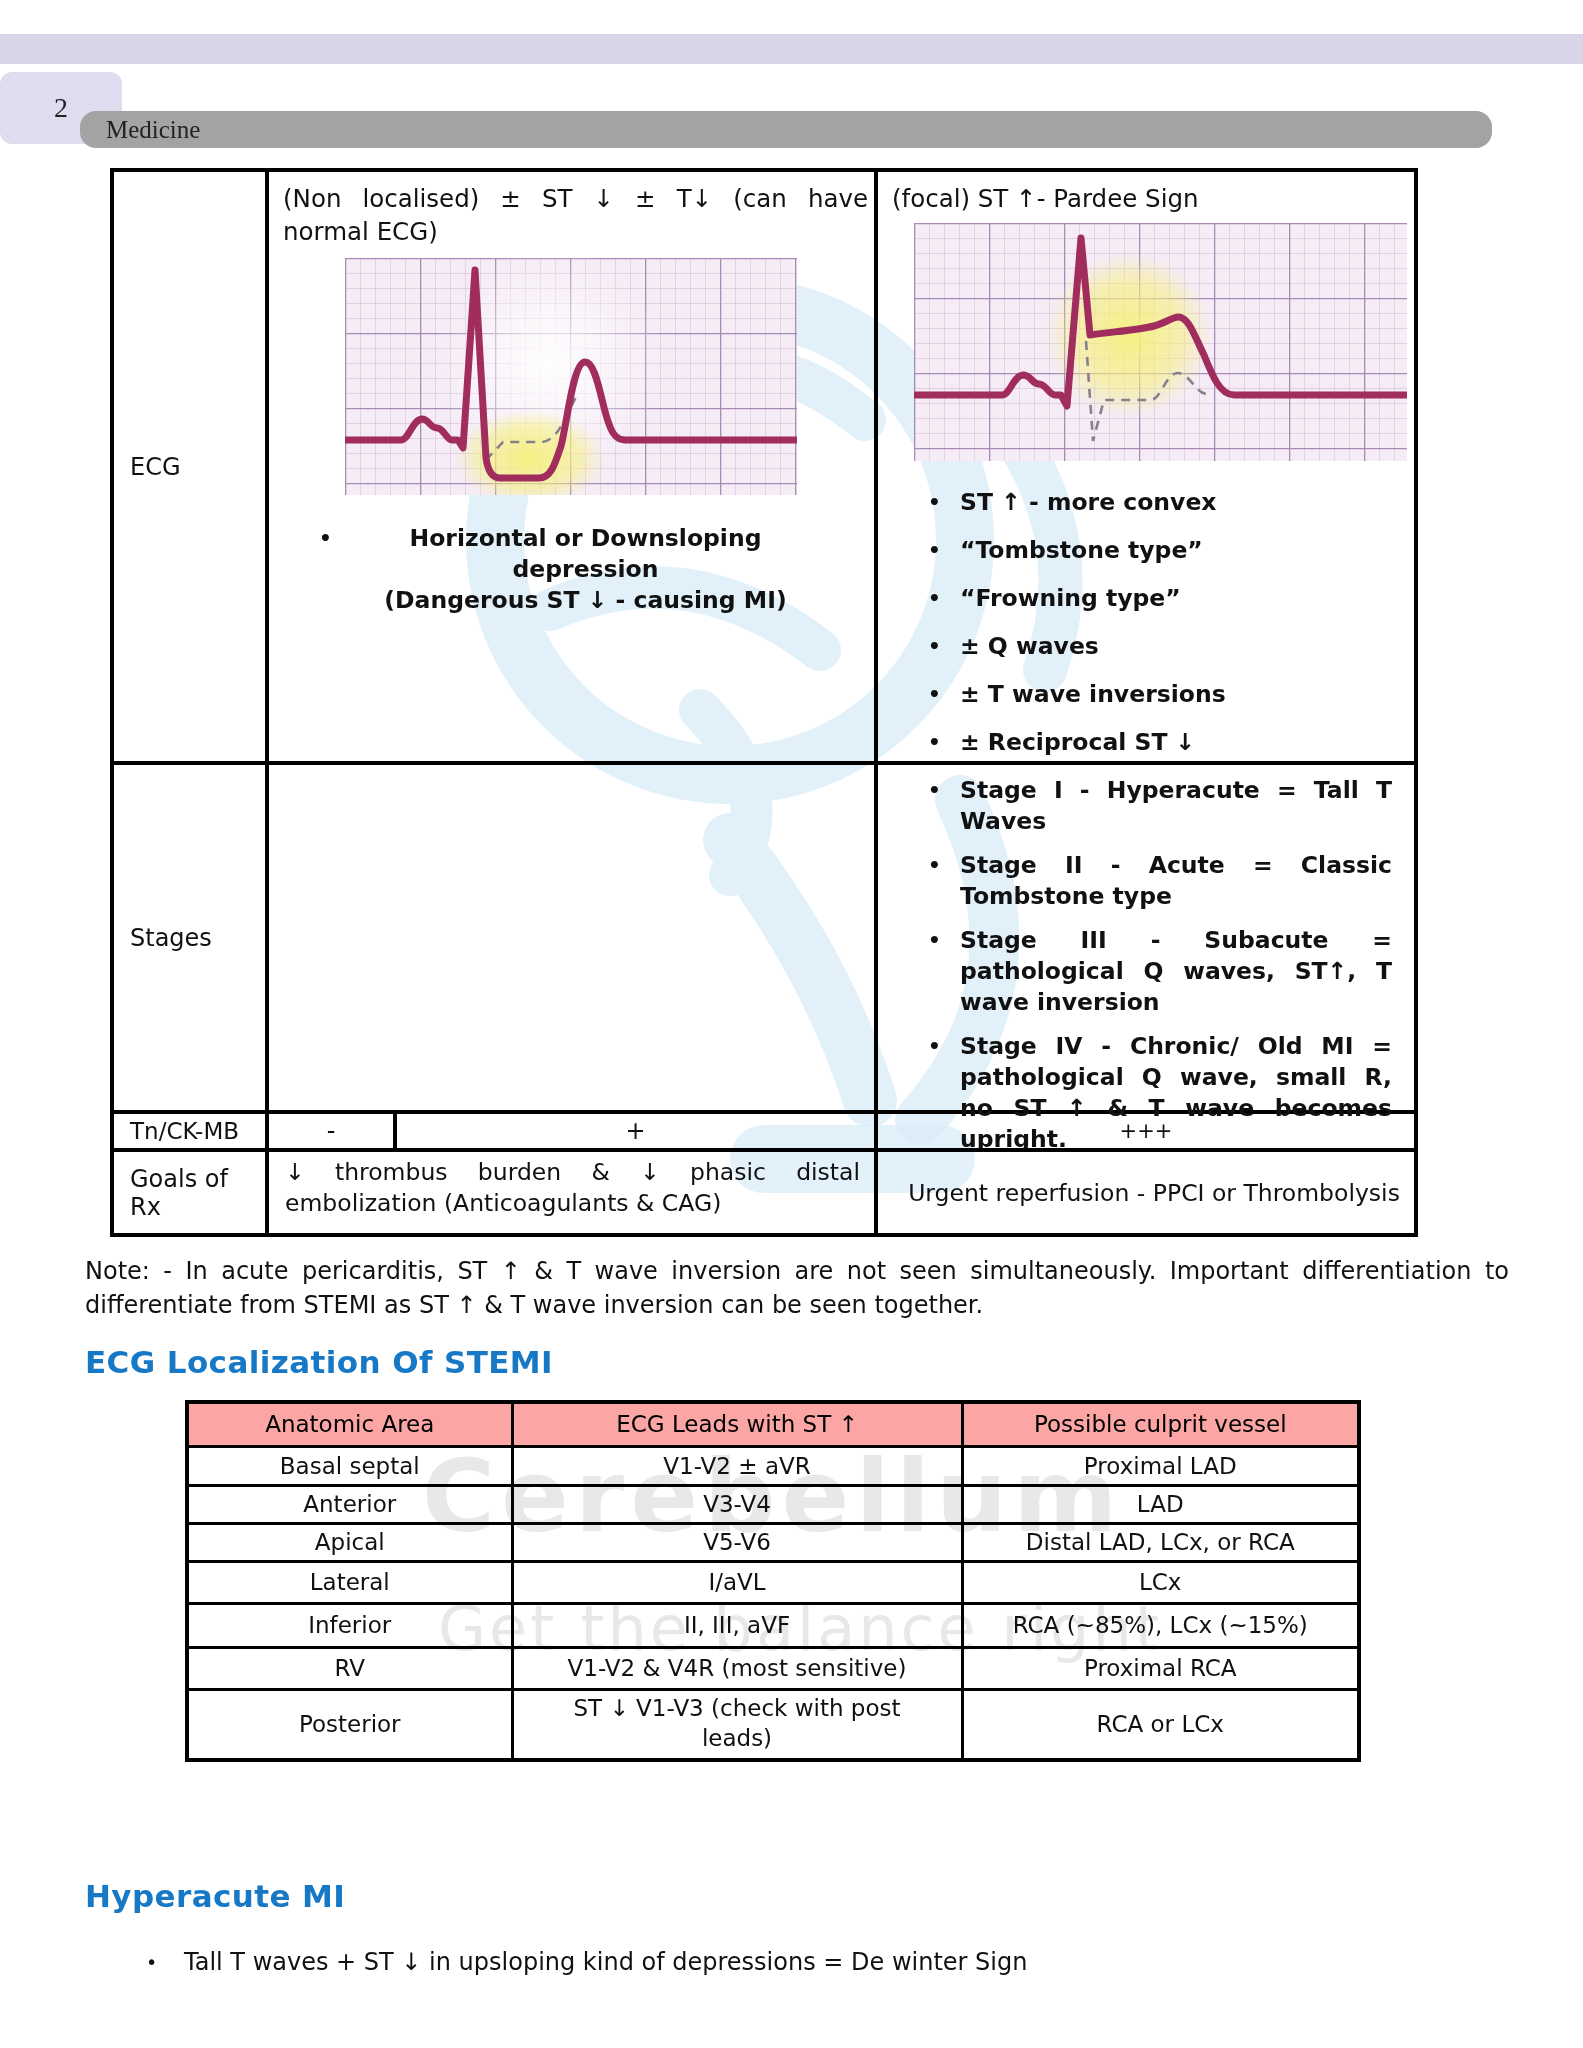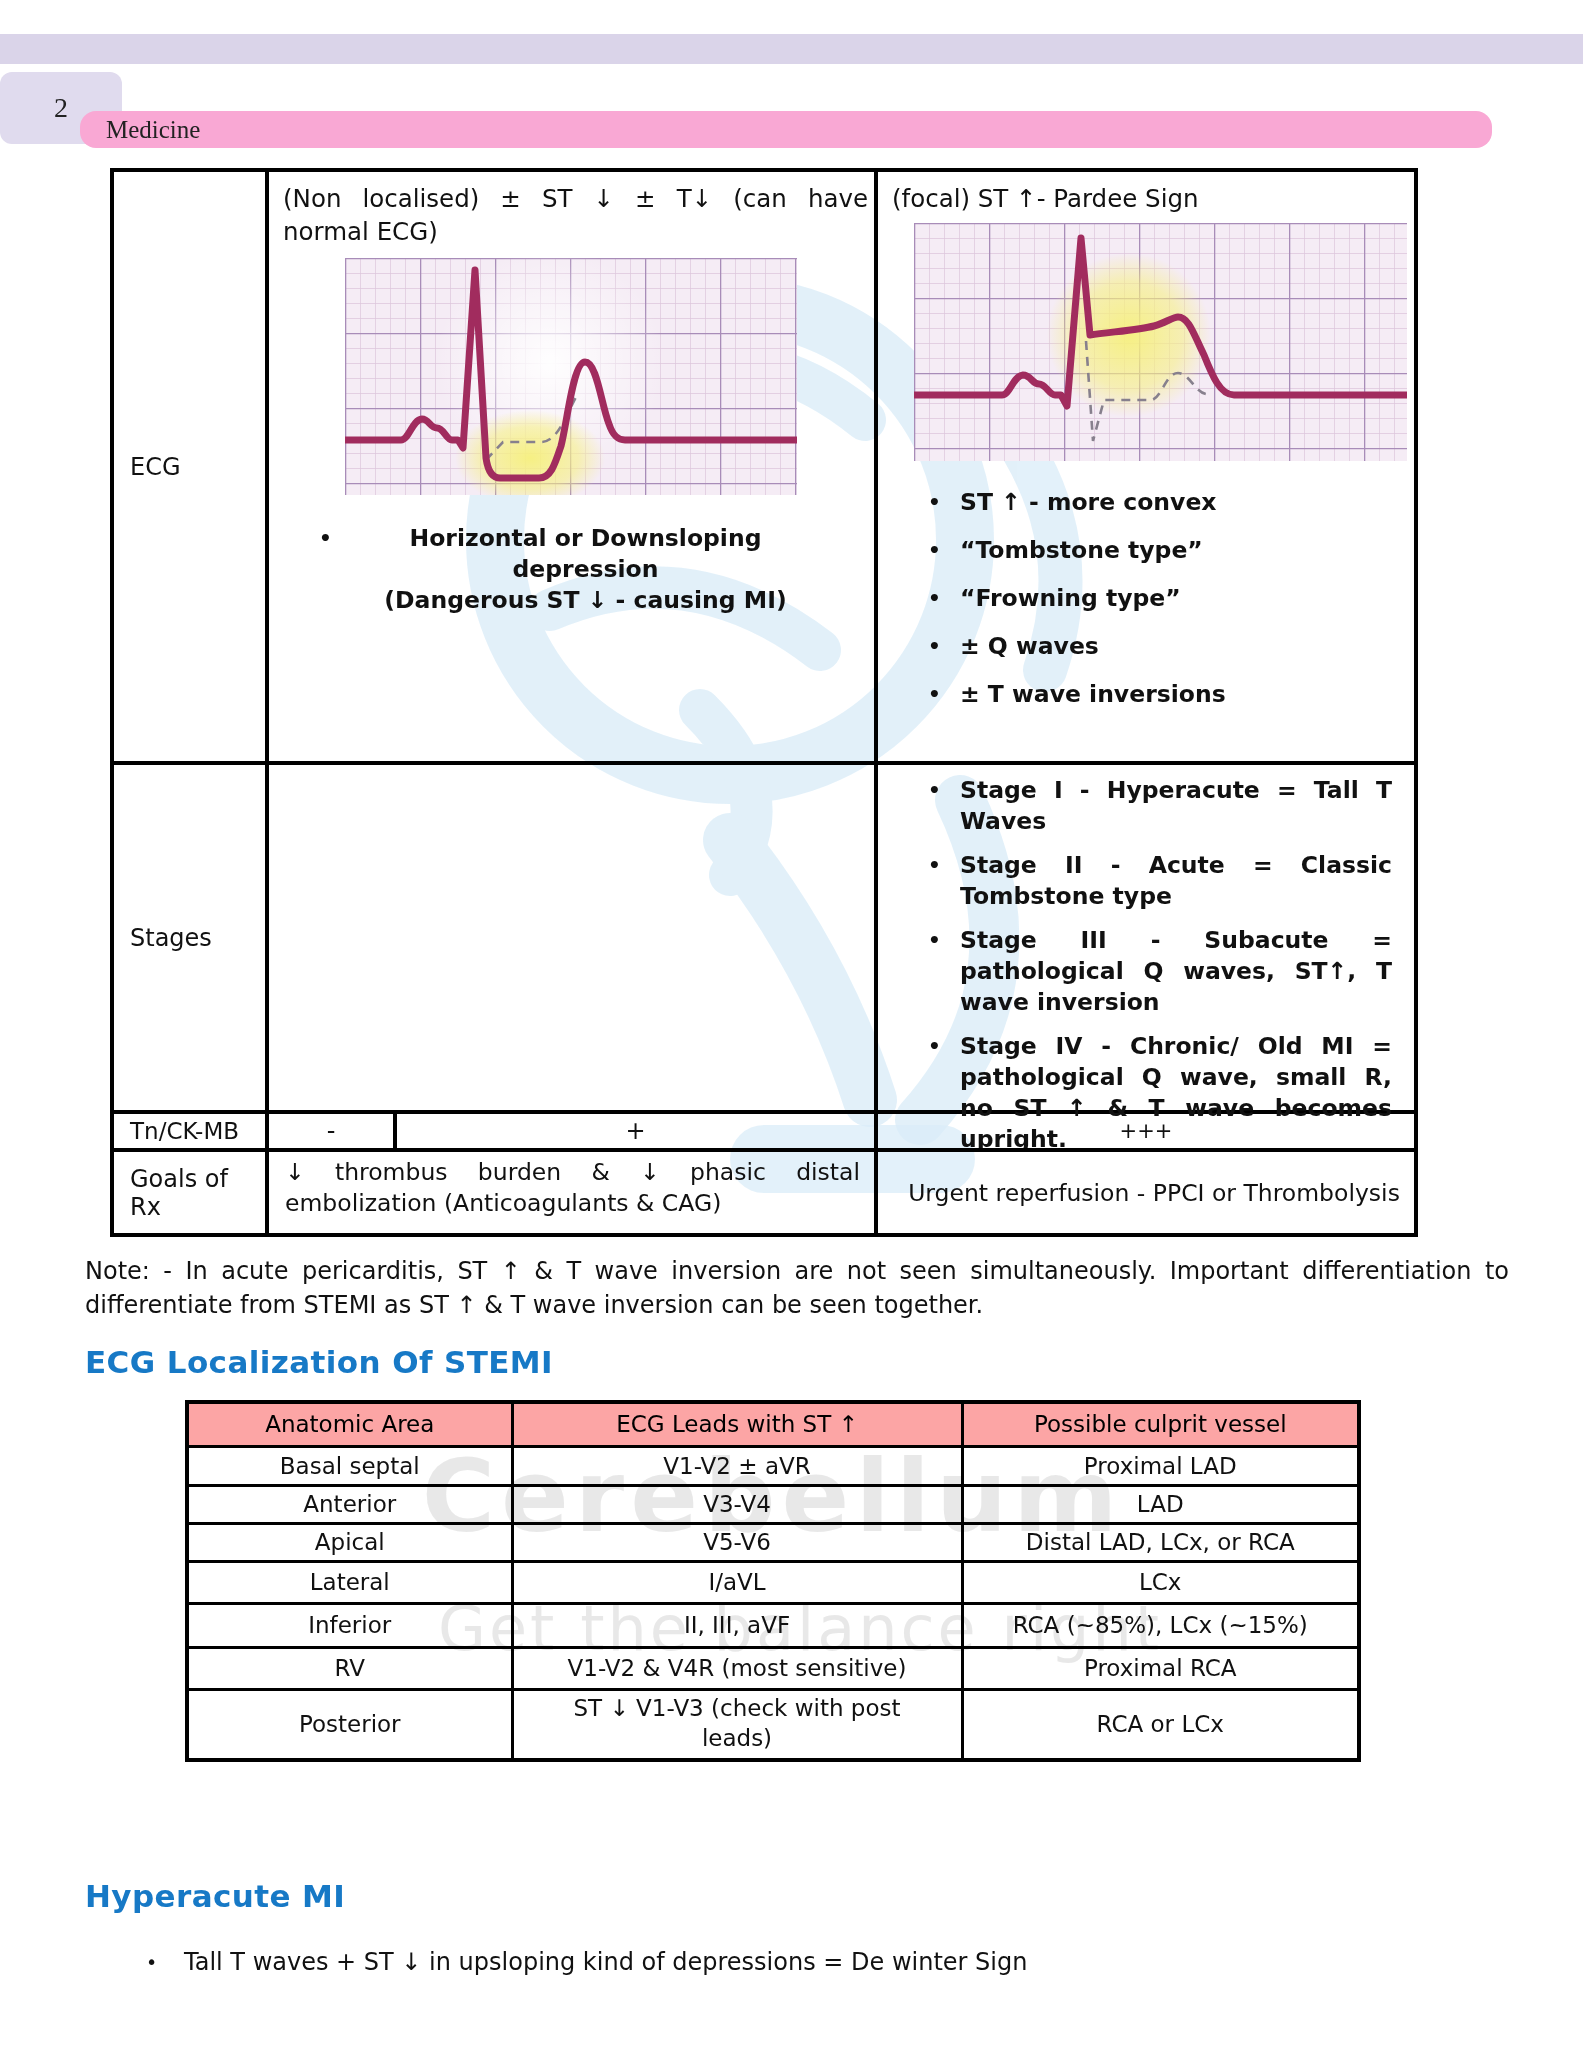--- a/index.html
+++ b/index.html
@@ -4,21 +4,21 @@
 <style>
   html,body{margin:0;padding:0;background:#ffffff;}
   .page{position:relative;width:1583px;height:2048px;background:#fff;overflow:hidden;
         font-family:"DejaVu Sans", sans-serif;color:#111;}
 
   
   .top-band{position:absolute;left:0;top:34px;width:1583px;height:30px;background:#dad4e9;}
   .page-num-box{position:absolute;left:0;top:72px;width:122px;height:72px;background:#e0dbee;
                 border-radius:12px;display:flex;align-items:center;justify-content:center;}
   .page-num-box span{font-family:"Liberation Serif", serif;font-size:28px;color:#222;}
-  .medicine-tab{position:absolute;left:80px;top:111px;width:1412px;height:37px;background:#f9a8d4;
+  .medicine-tab{position:absolute;left:80px;top:111px;width:1412px;height:37px;background:#a3a3a3;
                 border-radius:16px;display:flex;align-items:center;padding-left:26px;box-sizing:border-box;}
   .medicine-tab span{font-family:"Liberation Serif", serif;font-size:25px;color:#222;}
 
   
   .wm{position:absolute;z-index:0;}
   .wm-brand{left:190px;top:1438px;width:1165px;text-align:center;font-size:100px;font-weight:bold;
             color:#d7d7d7;opacity:.55;letter-spacing:6px;}
   .wm-tagline{left:240px;top:1592px;width:1120px;text-align:center;font-size:62px;
               color:#dadada;opacity:.6;letter-spacing:3px;}
 
@@ -187,20 +187,23 @@
           </div>
         <div class="b-item">
             <span class="b-txt">“Frowning type”</span>
           </div>
         <div class="b-item">
             <span class="b-txt">± Q waves</span>
           </div>
         <div class="b-item">
             <span class="b-txt">± T wave inversions</span>
           </div>
+        <div class="b-item">
+            <span class="b-txt">± Reciprocal ST ↓</span>
+          </div>
       </div>
     </div>
 
     <div class="cell lab g-r2c1">
       <span>Stages</span>
     </div>
     <div class="cell g-r2cm"></div>
     <div class="cell no-r pad stages-ul g-r2c4">
       <div class="b-item">
           <span class="b-txt">Stage I - Hyperacute = Tall T Waves</span>

